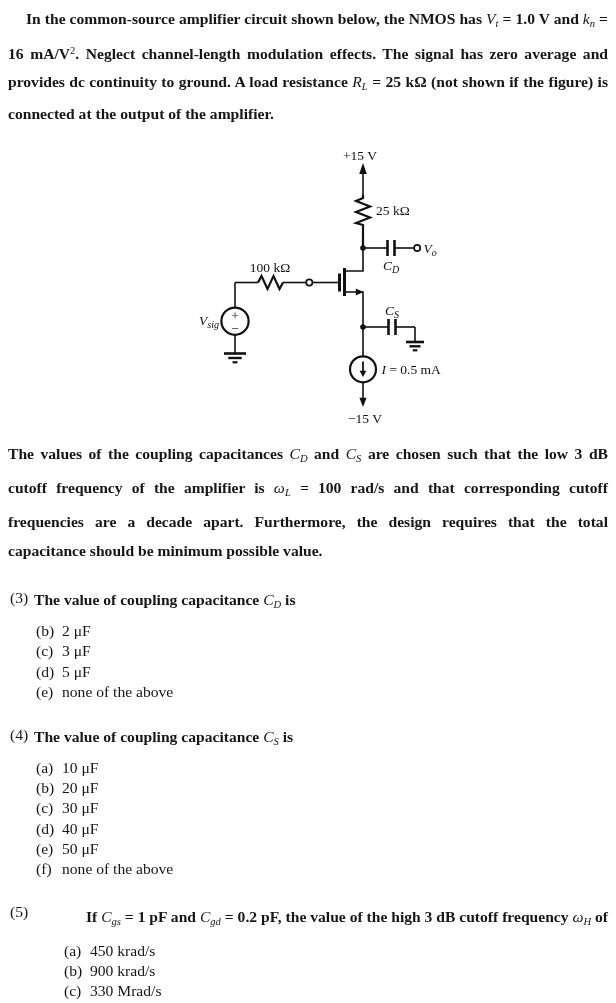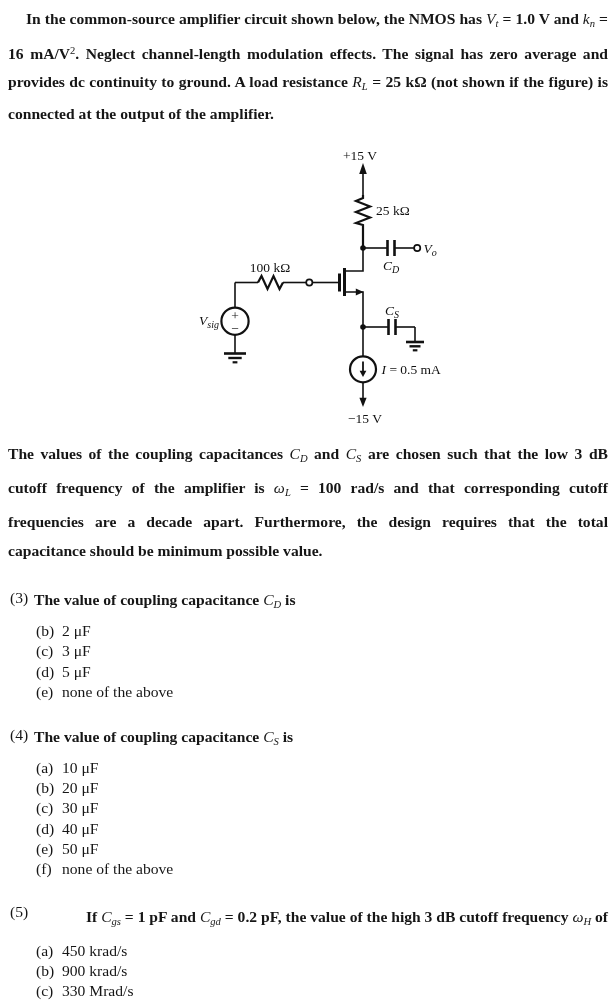--- a/index.html
+++ b/index.html
@@ -21,21 +21,21 @@
   svg text{font-family:"Liberation Serif", serif;font-size:13.5px;fill:#111;}
   .svgi{font-style:italic;}
   .svgsub{font-style:italic;font-size:10px;}
   .question-block{margin-top:24px;font-size:15.6px;}
   .q-heading{position:relative;padding-left:26px;margin-bottom:6px;}
   .q-number{position:absolute;left:2px;top:0;}
   .q-line{line-height:21px;}
   .question-block:last-child .q-line{line-height:27px;text-align:right;}
   .q-options{padding-left:28px;}
   .option-row{line-height:20.2px;white-space:nowrap;}
-  .question-block:last-child .option-row{line-height:20px;}
+  .question-block:last-child .option-row{line-height:20px;margin-left:28px;}
   .opt-label{display:inline-block;min-width:26px;}
   .opt-text{}
 </style>
 </head>
 <body>
 
 <div class="para para1"><span class="seg-n">In the common-source amplifier circuit shown below, the NMOS has </span><span class="seg-i">V</span><span class="seg-sub">t</span><span class="seg-n"> = 1.0 V and </span><span class="seg-i">k</span><span class="seg-sub">n</span><span class="seg-n"> = 16 mA/V</span><span class="seg-sup">2</span><span class="seg-n">. Neglect channel-length modulation effects. The signal has zero average and provides dc continuity to ground. A load resistance </span><span class="seg-i">R</span><span class="seg-sub">L</span><span class="seg-n"> = 25 kΩ (not shown if the figure) is connected at the output of the amplifier.</span></div>
 
 <div class="circuit-wrap">
 <svg width="320" height="292" viewBox="0 0 320 292">

